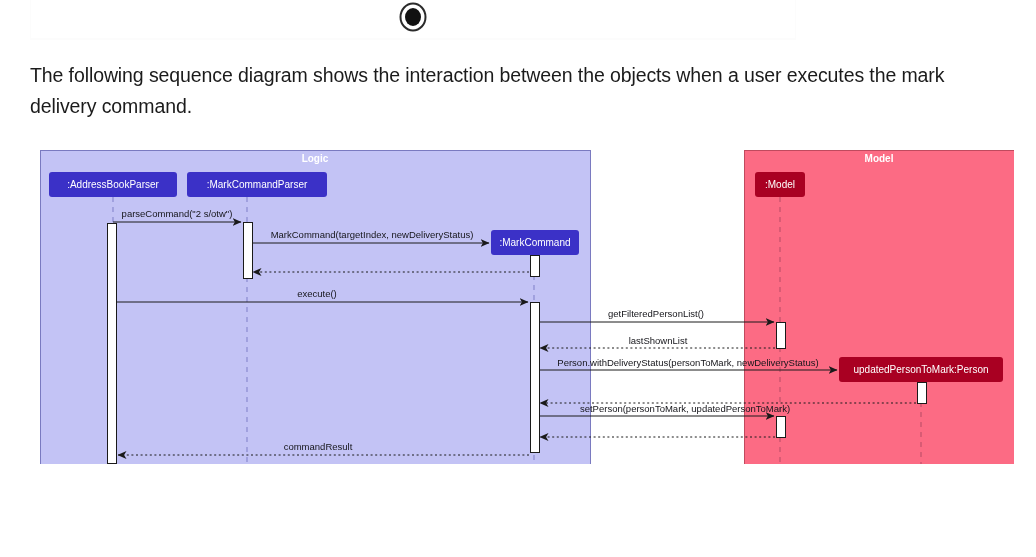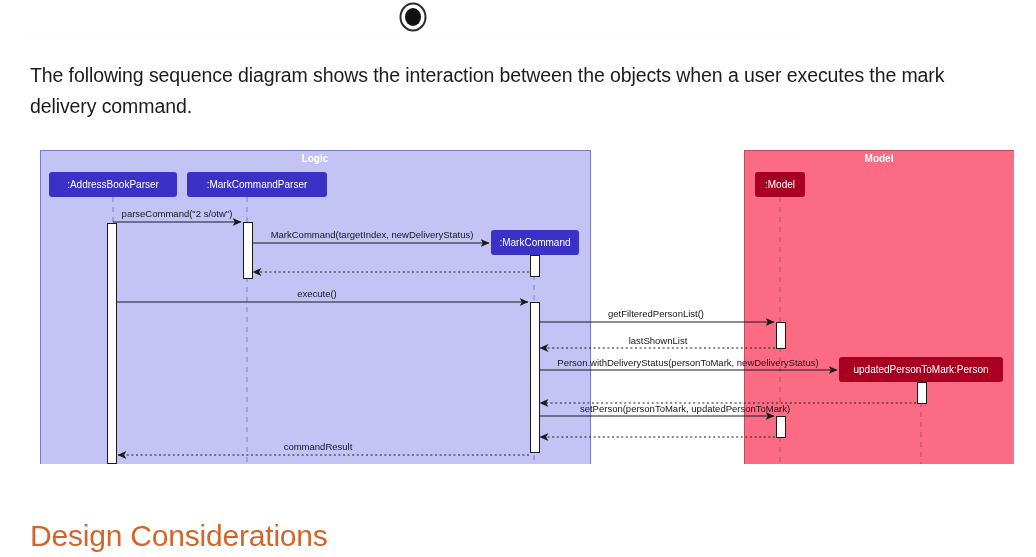--- a/index.html
+++ b/index.html
@@ -184,15 +184,14 @@
             <text x="740" y="38.1" text-anchor="middle" font-size="10" fill="#ffffff" font-family="&quot;Liberation Sans&quot;, sans-serif">:Model</text>
           </g>
           <g>
             <rect x="799" y="207" width="164" height="25" rx="3" ry="3" fill="#a90022"></rect>
             <text x="881" y="223.1" text-anchor="middle" font-size="10" fill="#ffffff" font-family="&quot;Liberation Sans&quot;, sans-serif">updatedPersonToMark:Person</text>
           </g>
         </g>
     </svg>
   </div>
 
-  <div class="section-heading">Design Considerations</div>
 
 </div>
 
 </body></html>

